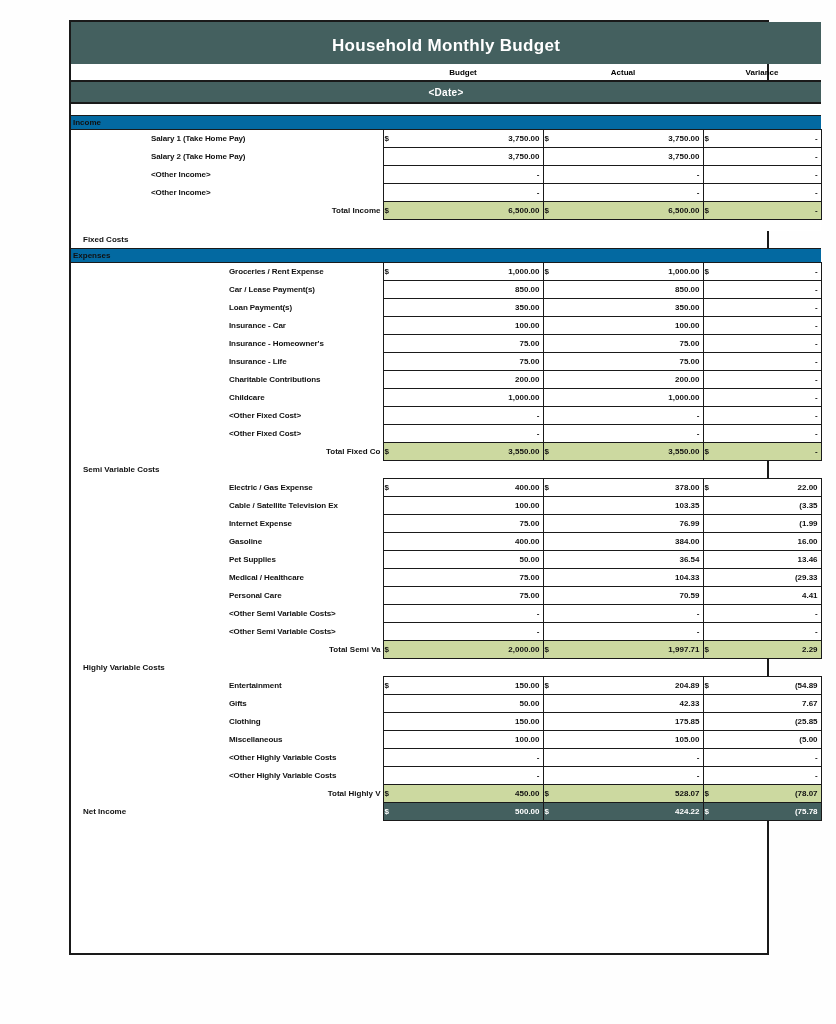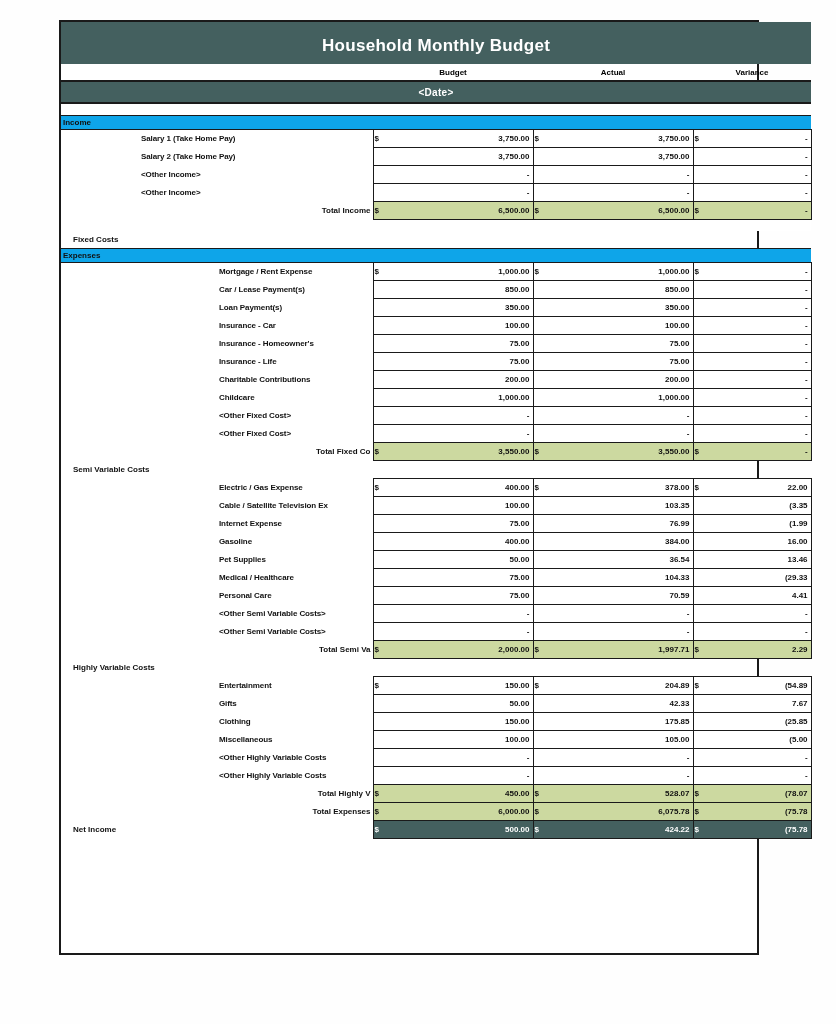--- a/index.html
+++ b/index.html
@@ -15,21 +15,21 @@
   }
   .page {
     position: absolute;
     left: 0; top: 0;
     width: 836px;
     height: 1024px;
     background: #fefefe;
   }
   .sheet {
     position: absolute;
-    left: 59px;
+    left: 69px;
     top: 20px;
     width: 700px;
     height: 935px;
     border: 2px solid #1a1a1a;
     background: #ffffff;
     box-sizing: border-box;
   }
   table.budget {
     width: 100%;
     border-collapse: collapse;
@@ -76,21 +76,21 @@
   .colhead {
     height: 16px !important;
     font-size: 8px;
     font-weight: bold;
     text-align: center;
     border-bottom: 2px solid #1a1a1a;
     color: #000000;
   }
   .spacer-row td { height: 11px !important; background: #ffffff; }
   .section-band {
-    background: #0ea5e9;
+    background: #0369a1;
     font-weight: bold;
     font-size: 8px;
     height: 13px !important;
     border-top: 1px solid #1a1a1a;
     border-bottom: 1px solid #1a1a1a;
     padding-left: 2px !important;
   }
   .group-label {
     font-weight: bold;
     font-size: 8px;
@@ -235,21 +235,21 @@
       </tr>
 
       <tr>
         <td class="section-band" colspan="10">Expenses</td>
       </tr>
 
       <tr>
         <td></td>
             <td></td>
             <td></td>
-        <td class="item-label">Mortgage / Rent Expense</td>
+        <td class="item-label">Groceries / Rent Expense</td>
         <td class="cell-cur">$</td>
         <td class="cell-num">1,000.00</td>
         <td class="cell-cur">$</td>
         <td class="cell-num">1,000.00</td>
         <td class="cell-cur">$</td>
         <td class="cell-num">-</td>
       </tr>
       <tr>
         <td></td>
             <td></td>
@@ -583,32 +583,20 @@
             <td></td>
         <td class="total-label">Total Highly V</td>
         <td class="cell-cur">$</td>
         <td class="cell-num">450.00</td>
         <td class="cell-cur">$</td>
         <td class="cell-num">528.07</td>
         <td class="cell-cur">$</td>
         <td class="cell-num">(78.07</td>
       </tr>
 
-      <tr class="green">
-        <td></td>
-            <td></td>
-            <td></td>
-        <td class="total-label">Total Expenses</td>
-        <td class="cell-cur">$</td>
-        <td class="cell-num">6,000.00</td>
-        <td class="cell-cur">$</td>
-        <td class="cell-num">6,075.78</td>
-        <td class="cell-cur">$</td>
-        <td class="cell-num">(75.78</td>
-      </tr>
 
       <tr class="dark">
         <td></td>
         <td class="group-label" colspan="3">Net Income</td>
         <td class="cell-cur">$</td>
         <td class="cell-num">500.00</td>
         <td class="cell-cur">$</td>
         <td class="cell-num">424.22</td>
         <td class="cell-cur">$</td>
         <td class="cell-num">(75.78</td>

